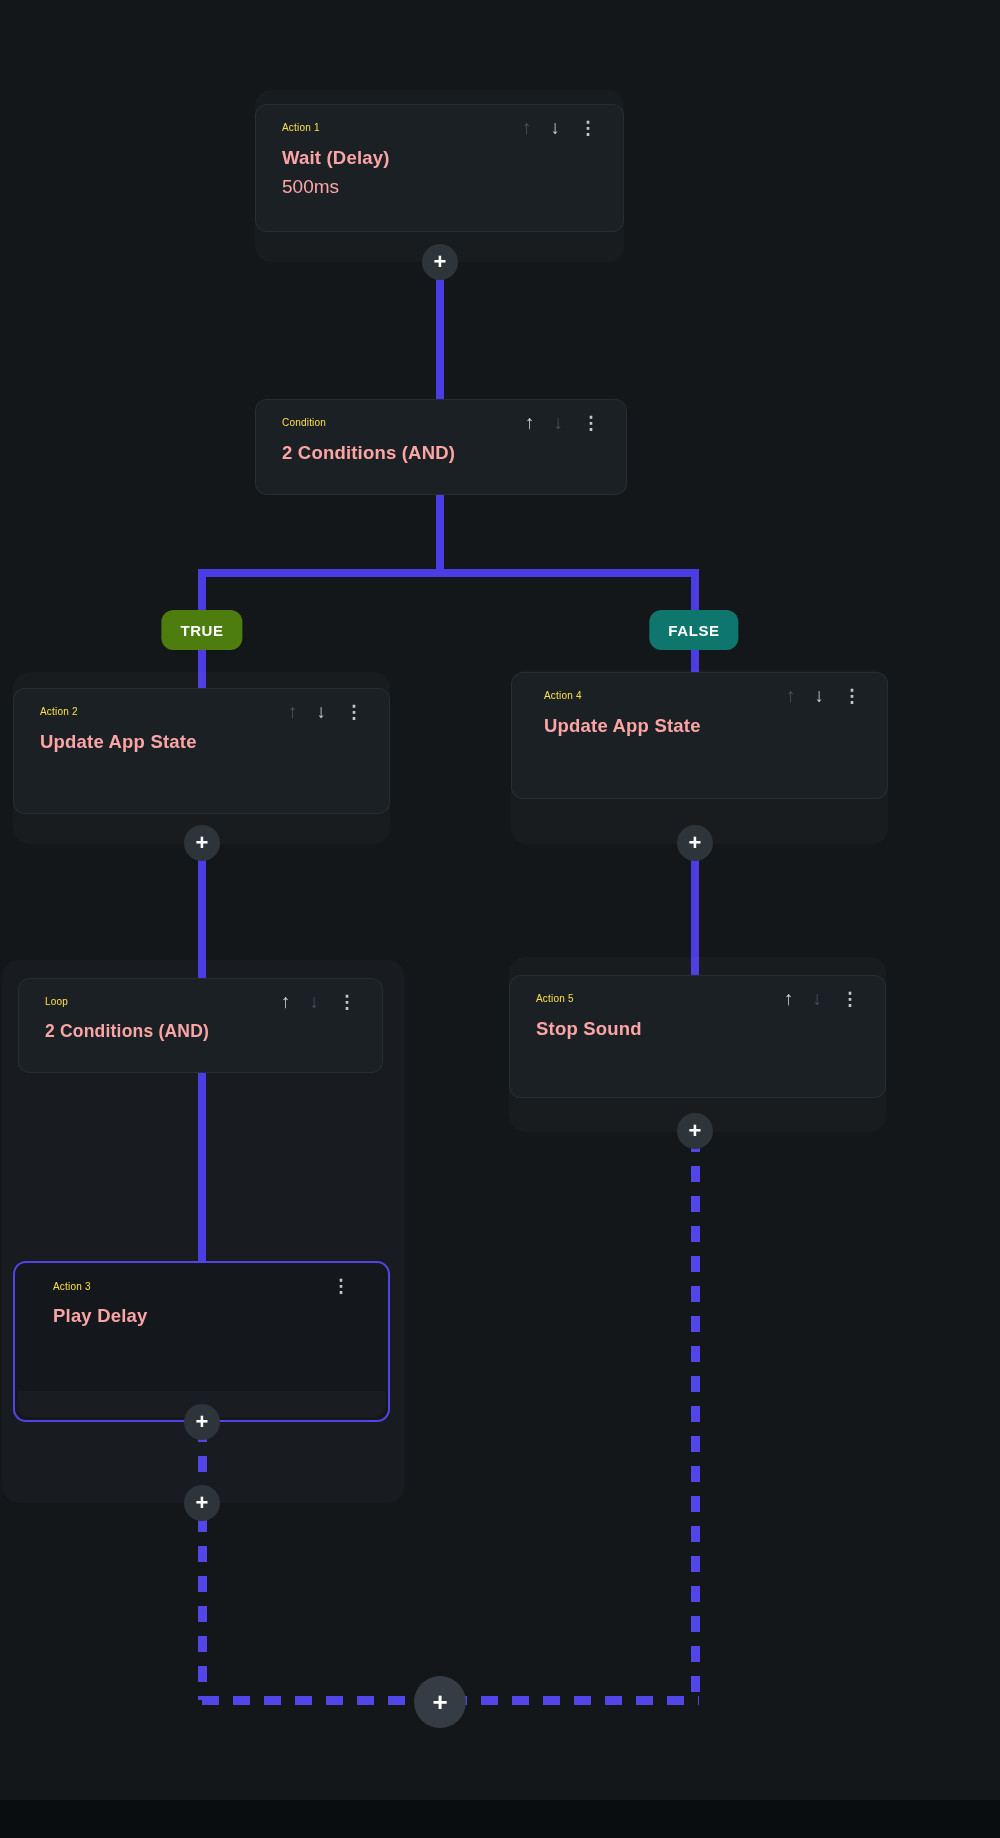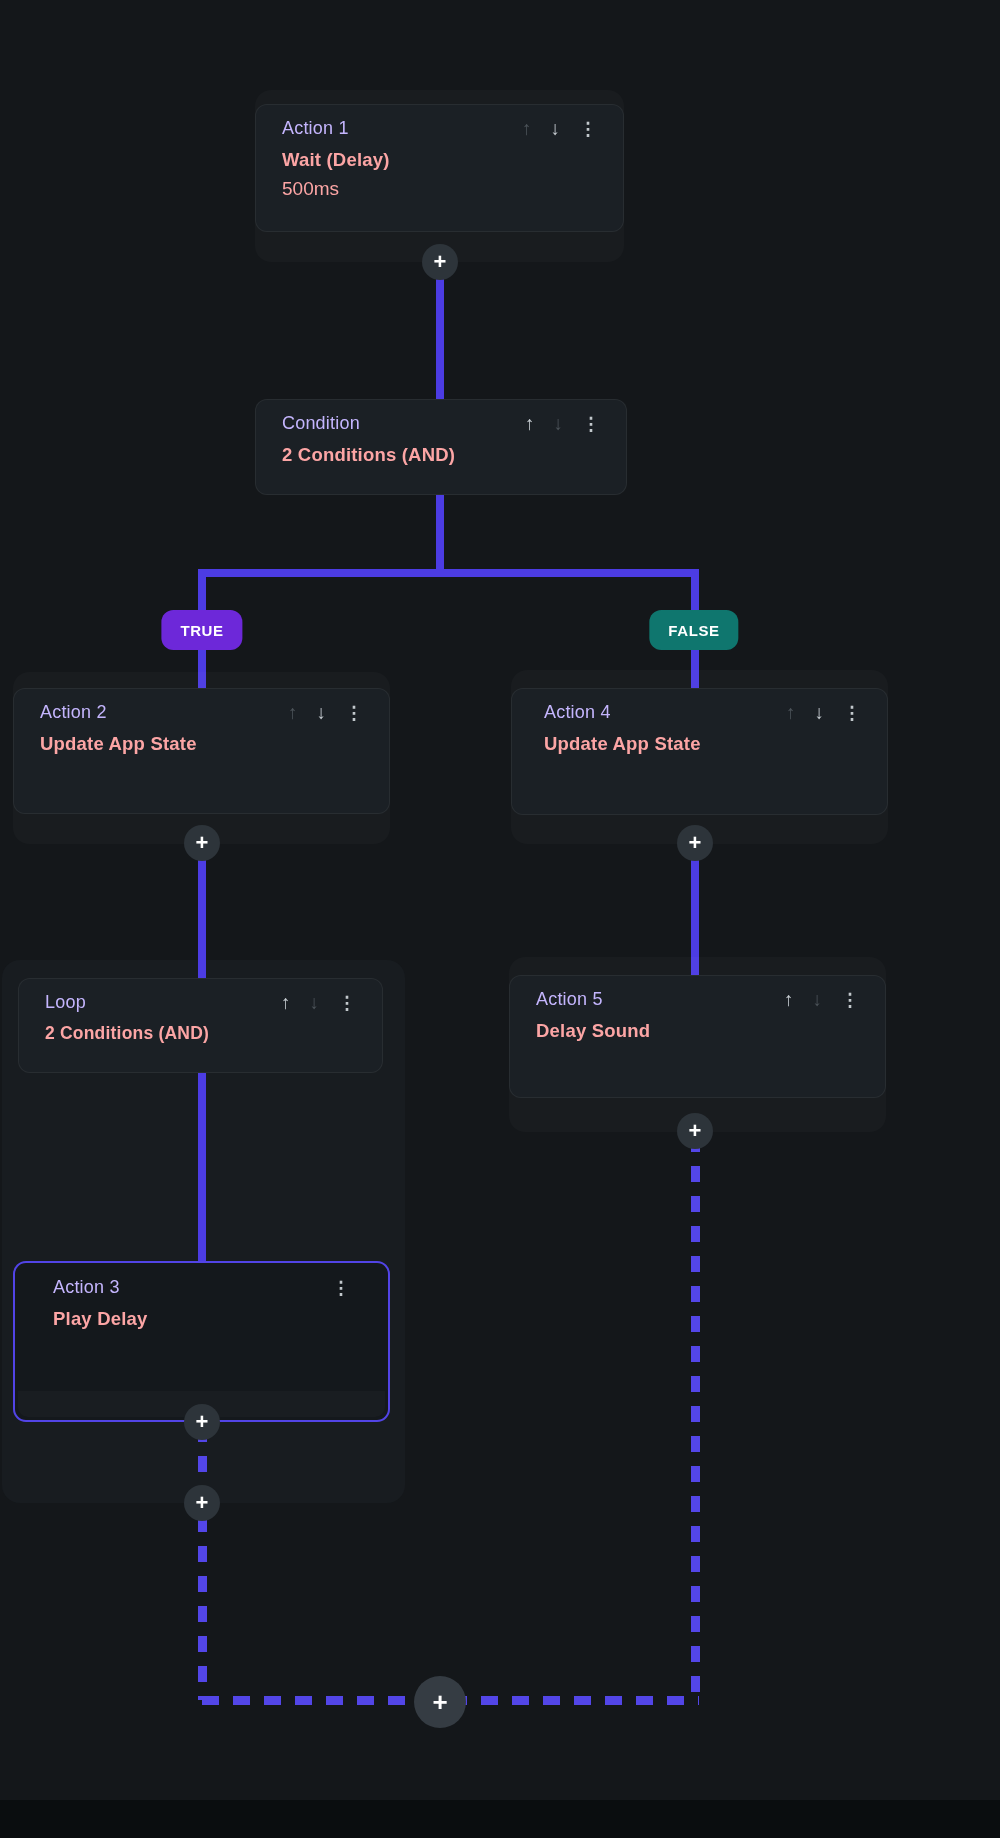--- a/index.html
+++ b/index.html
@@ -19,21 +19,21 @@
   
   .card {
     position:absolute; left:0; right:0;
     background:#1b2025; border:1px solid rgba(255,255,255,0.06);
     border-radius:12px; box-sizing:border-box;
     padding:13px 26px; z-index:3; cursor:pointer;
   }
   .card-abs { position:absolute; z-index:3; }
 
   .card-head { display:flex; justify-content:space-between; align-items:center; }
-  .label { font-size:18px; color:#c4b5fd; font-weight:500; letter-spacing:.2px; }
+  .label { font-size:10px; color:#fde047; font-weight:500; letter-spacing:.2px; }
   .controls { display:flex; gap:19px; align-items:center; }
   .arr  { font-size:19px; font-weight:700; line-height:1; cursor:pointer; }
   .bright { color:#c6ccd1; }
   .dim    { color:#4b5258; }
   .kebab  { font-size:18px; color:#c2c8cc; font-weight:700; line-height:1; cursor:pointer; }
   .title { font-size:18.5px; font-weight:700; color:#fca5a5; margin-top:10px; letter-spacing:.2px; }
   .subtitle { font-size:19px; font-weight:400; color:#fca5a5; margin-top:7px; }
 
   
   .line   { position:absolute; background:#4c3ce3; z-index:1; }
@@ -55,21 +55,21 @@
   }
   .plus-big { width:52px; height:52px; background:#353c43; font-size:26px; }
 
   
   .badge {
     position:absolute; height:40px; border-radius:12px;
     display:flex; align-items:center; justify-content:center;
     font-weight:800; font-size:15px; color:#fff; letter-spacing:.6px;
     padding:0 19px; transform:translateX(-50%); z-index:5;
   }
-  .badge-true  { background:#6d28d9; }
+  .badge-true  { background:#4d7c0f; }
   .badge-false { background:#0f766e; }
 
   
   .loop-container {
     position:absolute; left:2px; top:960px; width:403px; height:543px;
     background:#181c20; border-radius:18px; z-index:0;
   }
 
   
   .selected-node {
@@ -152,21 +152,21 @@
         </span>
       </div>
       <div class="title">Update App State</div>
     </div>
   </div>
   <button class="plus-btn" style="left:202px; top:843px;">
       <span>+</span>
     </button>
 
   <div class="wrapper" style="left:511px; top:670px; width:377px; height:174px;">
-    <div class="card" style="top:18px; height:127px;padding-left:32px;">
+    <div class="card" style="top:2px; height:127px;padding-left:32px;">
       <div class="card-head">
         <span class="label">Action 4</span>
         <span class="controls">
           <span class="arr dim">↑</span>
           <span class="arr bright">↓</span>
           <span class="kebab">⋮</span>
         </span>
       </div>
       <div class="title">Update App State</div>
     </div>
@@ -190,21 +190,21 @@
   <div class="wrapper" style="left:509px; top:957px; width:377px; height:175px;">
     <div class="card" style="top:18px; height:123px;">
       <div class="card-head">
         <span class="label">Action 5</span>
         <span class="controls">
           <span class="arr bright">↑</span>
           <span class="arr dim">↓</span>
           <span class="kebab">⋮</span>
         </span>
       </div>
-      <div class="title">Delay Sound</div>
+      <div class="title">Stop Sound</div>
     </div>
   </div>
   <button class="plus-btn" style="left:695px; top:1131px;">
       <span>+</span>
     </button>
 
   <div class="selected-node">
     <div class="inner">
       <div class="card-head">
         <span class="label">Action 3</span>

